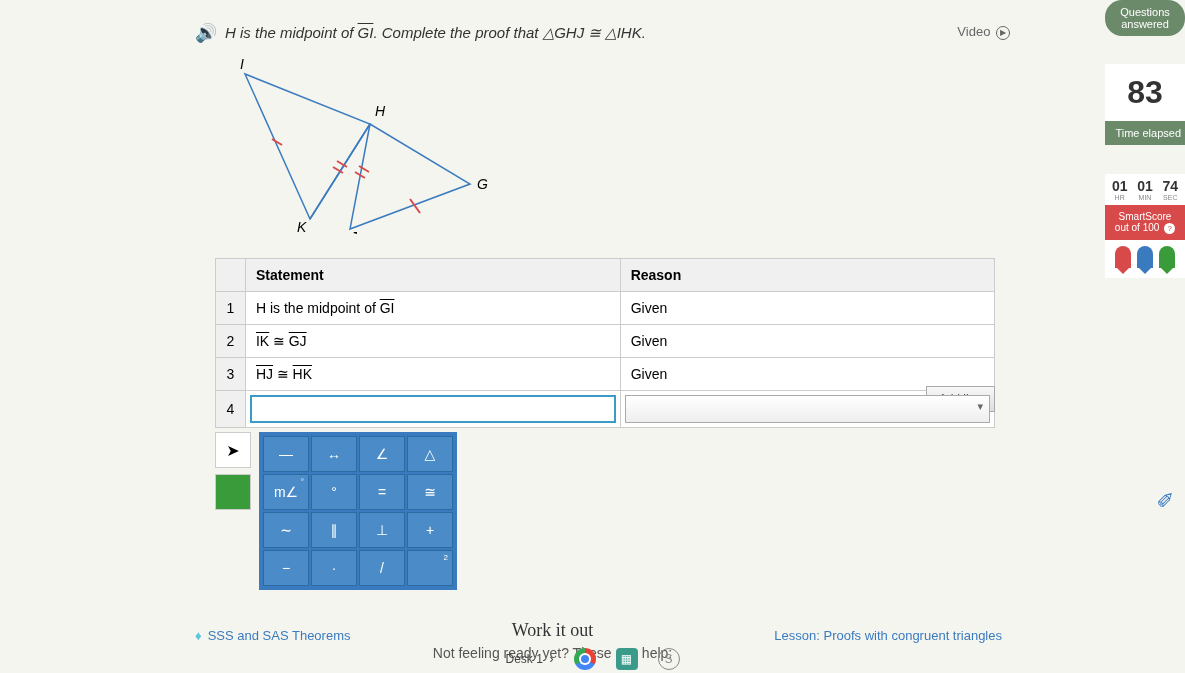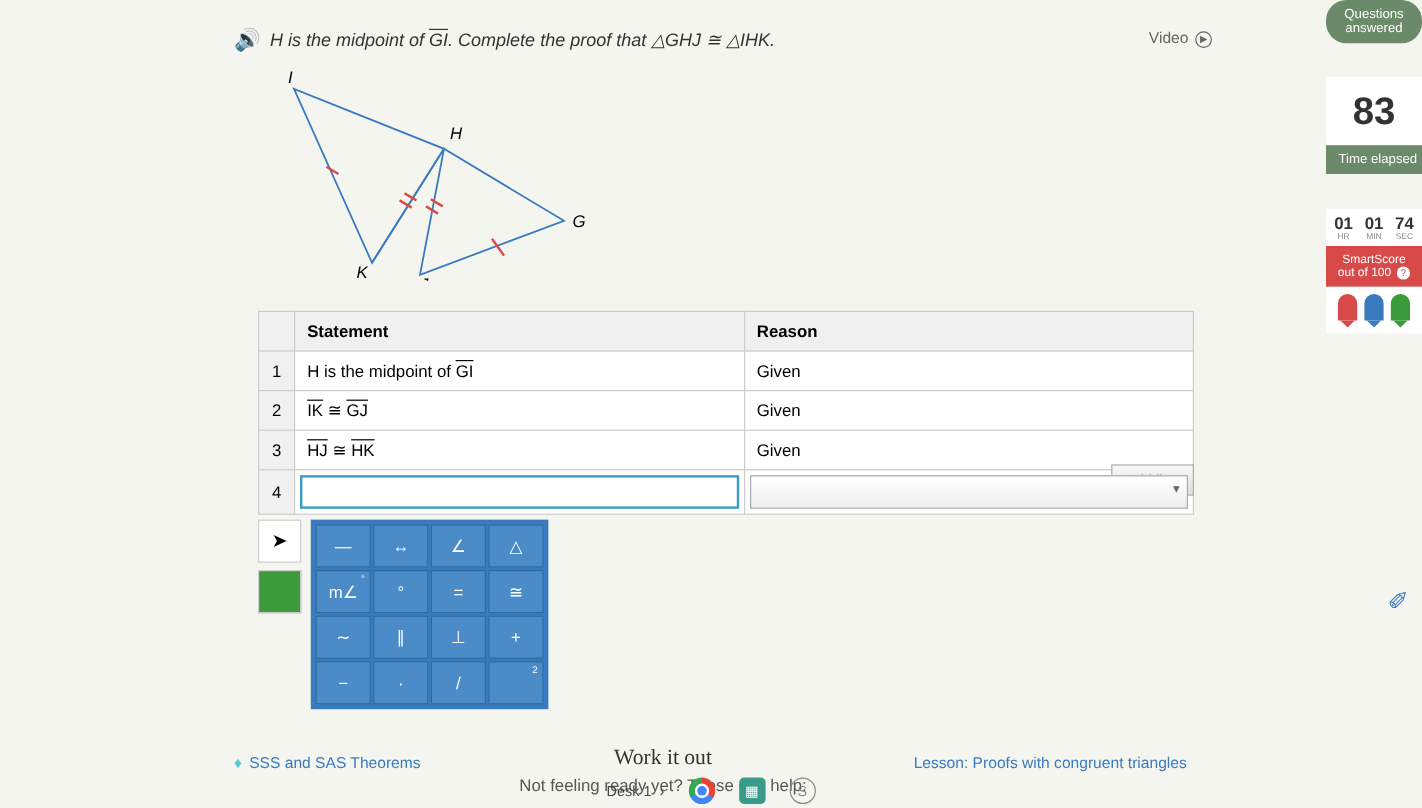--- a/index.html
+++ b/index.html
@@ -28,21 +28,21 @@
 .cursor-btn { width: 36px; height: 36px; border: 1px solid #ccc; background: #fff; margin-bottom: 6px; display: flex; align-items: center; justify-content: center; font-size: 16px; }
 .green-btn { background: #3a9b3a; }
 .keypad { display: grid; grid-template-columns: repeat(4, 46px); grid-template-rows: repeat(4, 36px); gap: 2px; background: #3a7bbf; padding: 4px; }
 .key { background: #4a8bc8; color: #fff; display: flex; align-items: center; justify-content: center; font-size: 14px; border: 1px solid #2a6ba0; cursor: pointer; position: relative; }
 .key sup { font-size: 8px; position: absolute; top: 2px; right: 4px; }
 .add-line-wrap { margin-left: 195px; width: 780px; text-align: right; margin-top: -42px; margin-bottom: 20px; }
 .add-line { display: inline-block; padding: 5px 12px; background: linear-gradient(#f8f8f8,#ddd); border: 1px solid #aaa; font-size: 12px; color: #555; cursor: pointer; }
 .workout { text-align: center; margin-top: 30px; }
 .workout h3 { font-family: Georgia, serif; font-size: 18px; color: #333; font-weight: normal; }
 .workout p { font-size: 14px; color: #555; margin-top: 4px; }
-.bottom-links { position: absolute; bottom: 30px; left: 195px; right: 116px; display: flex; justify-content: space-between; font-size: 13px; }
+.bottom-links { position: absolute; bottom: 30px; left: 195px; right: 103px; display: flex; justify-content: space-between; font-size: 13px; }
 .bottom-links a { color: #3a7bbf; text-decoration: none; }
 .diamond { color: #5ac8d8; margin-right: 6px; }
 .taskbar { position: absolute; bottom: 0; left: 0; right: 0; height: 28px; display: flex; align-items: center; justify-content: center; gap: 20px; font-size: 12px; color: #444; margin-top: 48px; }
 .taskbar .icon { width: 22px; height: 22px; border-radius: 50%; display: flex; align-items: center; justify-content: center; }
 .sb-box { background: #6a8a6a; color: #fff; text-align: center; padding: 6px 4px; font-size: 11px; border-radius: 17px; }
 .sb-count { background: #fff; color: #333; font-size: 32px; font-weight: bold; text-align: center; padding: 10px 0; margin-top: 28px; }
 .sb-time { background: #6a8a6a; color: #fff; text-align: right; padding: 6px 4px; font-size: 11px; }
 .sb-timer { background: #fff; display: flex; justify-content: space-around; padding: 4px 2px; margin-top: 29px; }
 .sb-timer div { text-align: center; }
 .sb-timer .val { font-size: 14px; color: #333; font-weight: bold; }

